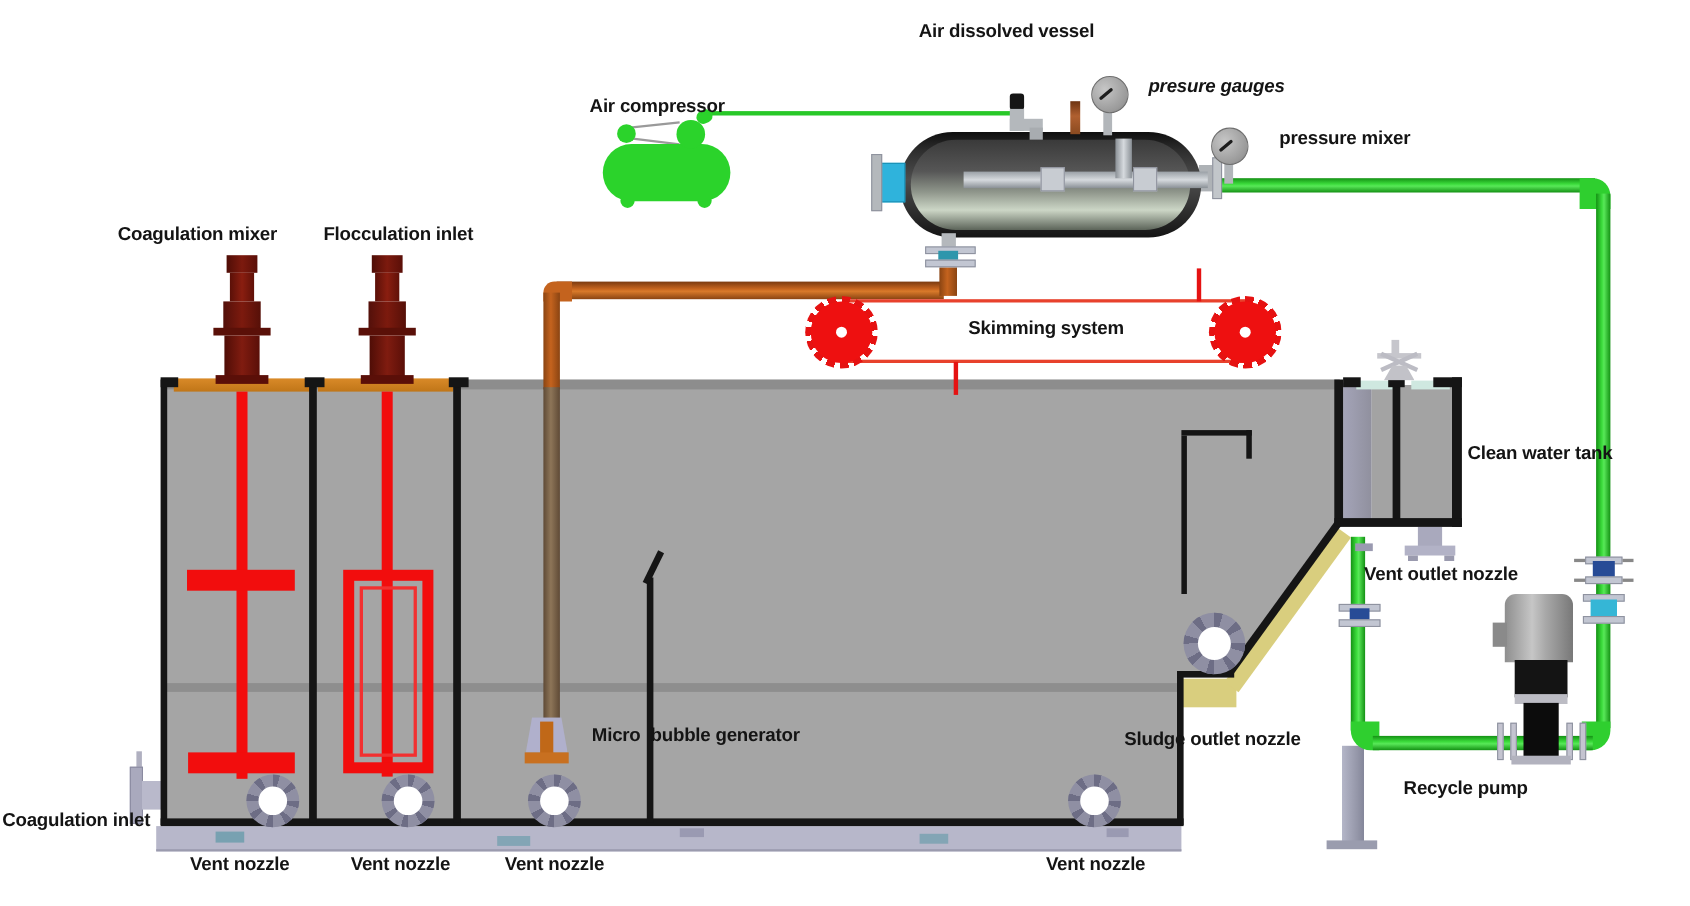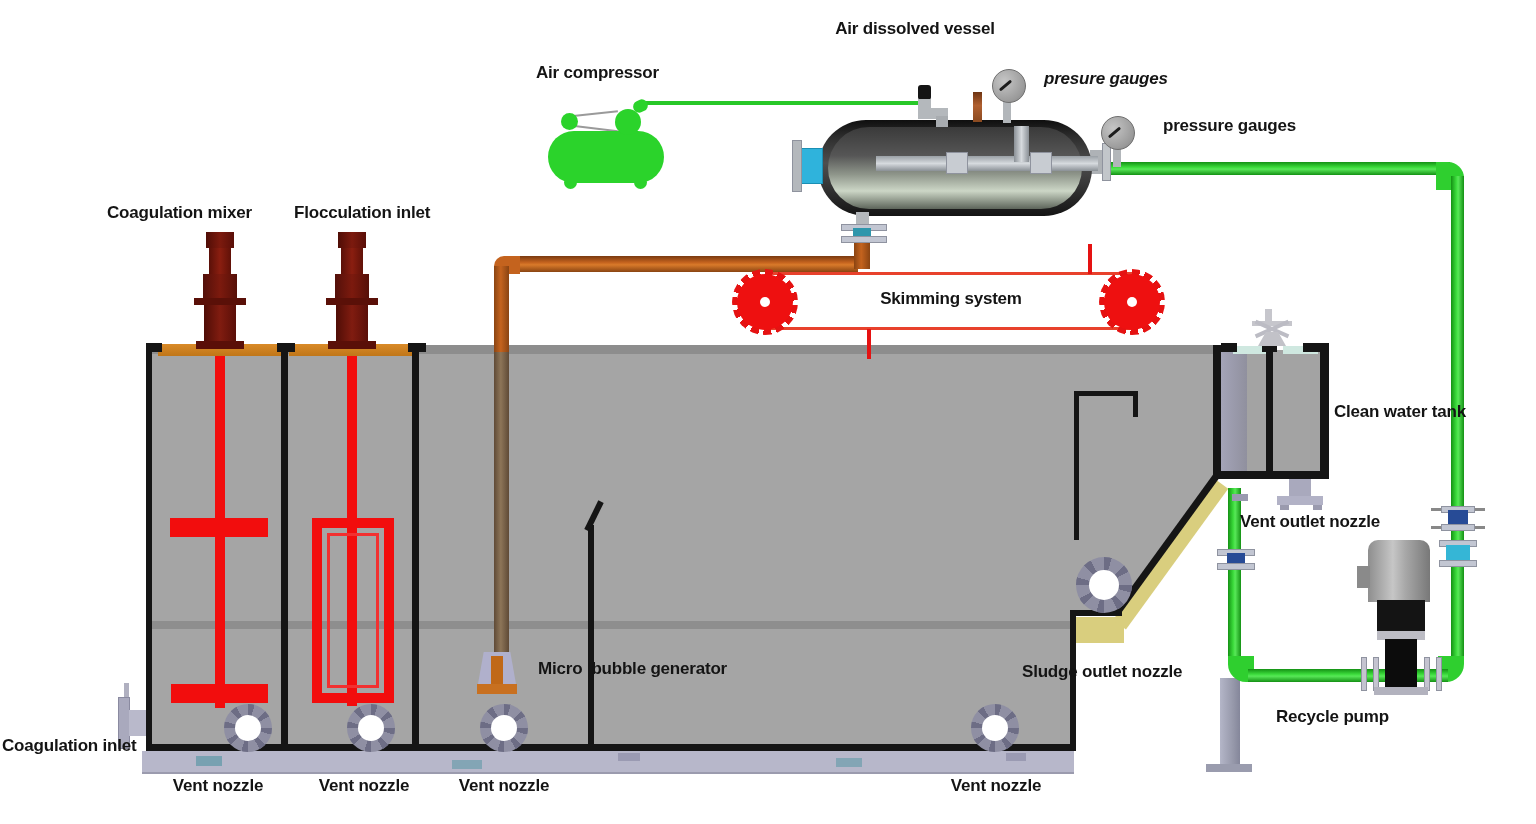--- a/index.html
+++ b/index.html
@@ -244,24 +244,24 @@
   </div>
   <div class="fl-ring" style="left:971px;top:704px;width:48px;height:48px;">
     <div class="fl-bolts"></div>
     <div class="fl-core" style="left:11px;top:11px;width:26px;height:26px;"></div>
   </div>
   <div class="fl-ring" style="left:1076px;top:557px;width:56px;height:56px;">
     <div class="fl-bolts"></div>
     <div class="fl-core" style="left:13px;top:13px;width:30px;height:30px;"></div>
   </div>
 
-  <div class="lbl" style="left:536px;top:63px;">Air compressor</div>
+  <div class="lbl" style="left:536px;top:87px;">Air compressor</div>
   <div class="lbl lblc" style="left:815px;top:19px;width:200px;">Air dissolved vessel</div>
   <div class="lbl" style="left:1044px;top:69px;font-style:italic;">presure gauges</div>
-  <div class="lbl" style="left:1163px;top:116px;">pressure gauges</div>
+  <div class="lbl" style="left:1163px;top:116px;">pressure mixer</div>
   <div class="lbl" style="left:107px;top:203px;">Coagulation mixer</div>
   <div class="lbl" style="left:294px;top:203px;">Flocculation inlet</div>
   <div class="lbl lblc" style="left:801px;top:289px;width:300px;">Skimming system</div>
   <div class="lbl" style="left:1334px;top:402px;">Clean water tank</div>
   <div class="lbl" style="left:1240px;top:512px;">Vent outlet nozzle</div>
   <div class="lbl" style="left:538px;top:659px;">Micro  bubble generator</div>
   <div class="lbl" style="left:1022px;top:662px;">Sludge outlet nozzle</div>
   <div class="lbl" style="left:1276px;top:707px;">Recycle pump</div>
   <div class="lbl" style="left:2px;top:736px;">Coagulation inlet</div>
   <div class="lbl lblc" style="left:143px;top:776px;width:150px;">Vent nozzle</div>

